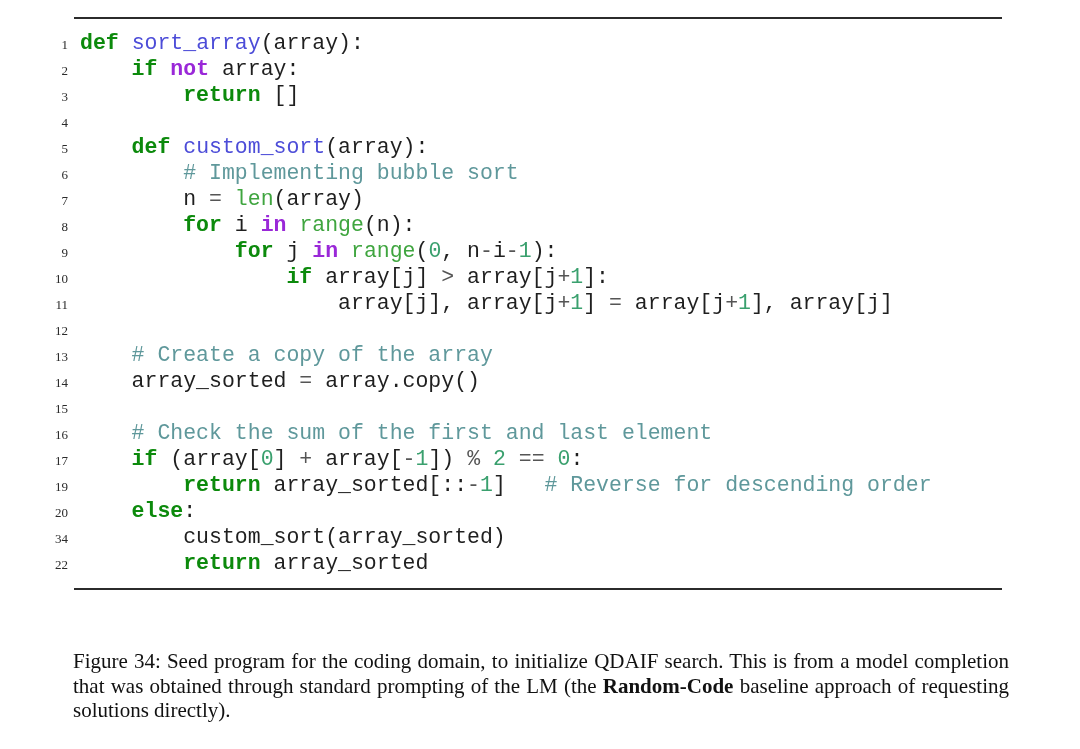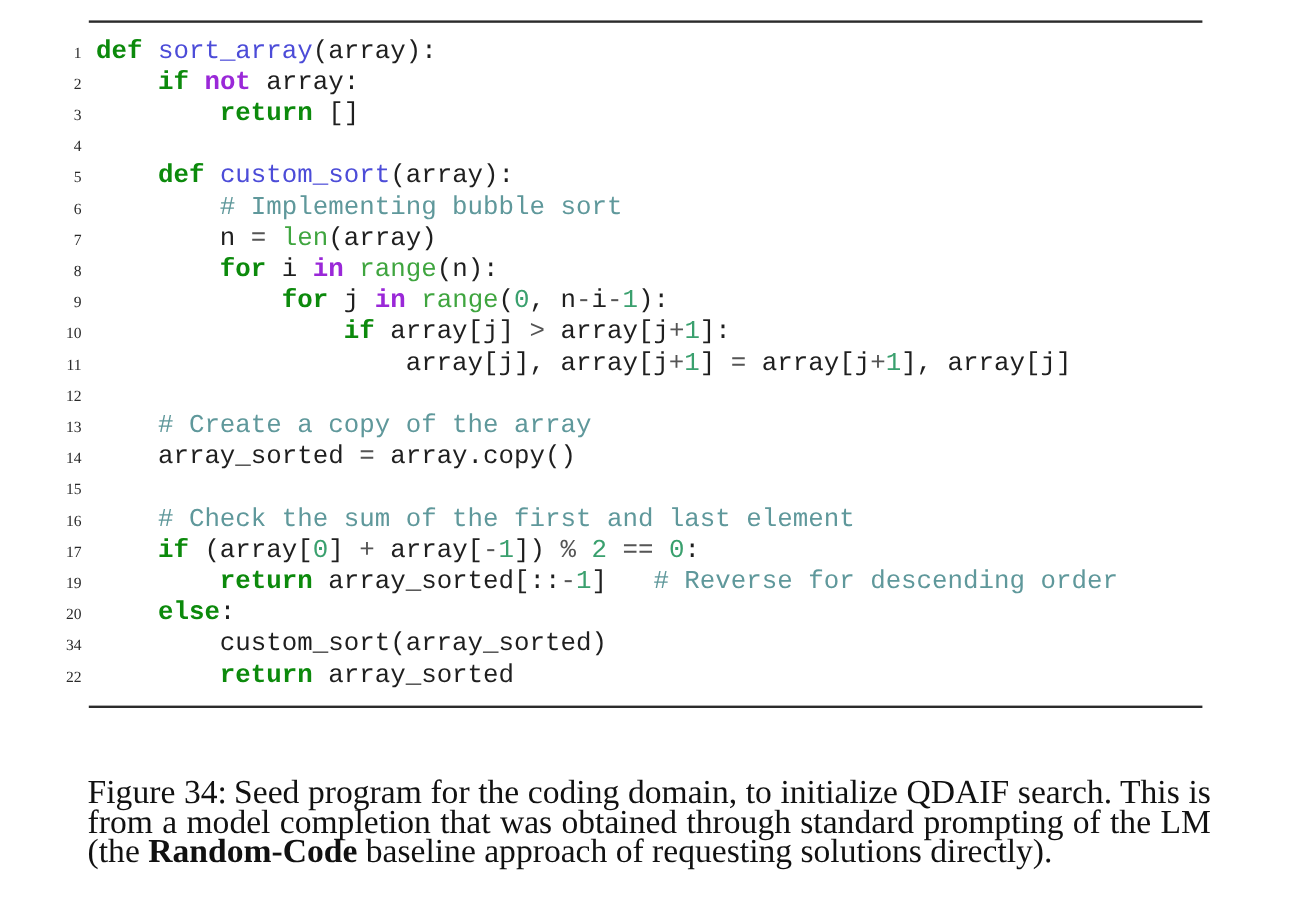--- a/index.html
+++ b/index.html
@@ -24,21 +24,21 @@
   .tok-kw{color:var(--c-kw);font-weight:bold;}
   .tok-ow{color:var(--c-ow);font-weight:bold;}
   .tok-fn{color:var(--c-fn);}
   .tok-bi{color:var(--c-bi);}
   .tok-cm{color:var(--c-cm);}
   .tok-nm{color:var(--c-nm);}
   .tok-op{color:var(--c-op);}
   .tok-tx{color:var(--c-tx);}
   .caption{
     position:absolute;left:73px;top:649px;width:936px;margin:0;
-    font-size:28px;line-height:24.5px;color:#111;text-align:justify;
+    font-size:21px;line-height:24.5px;color:#111;text-align:justify;
   }
   .caption .cap-label{margin-right:6px;}
 </style>
 </head>
 <body>
 
 <div class="listing">
   <div class="rule"></div>
   <div class="code">
       <div class="code-row"><span class="ln">1</span><span class="src"><span class="tok-kw">def</span><span class="tok-tx"> </span><span class="tok-fn">sort_array</span><span class="tok-tx">(array):</span></span></div>

